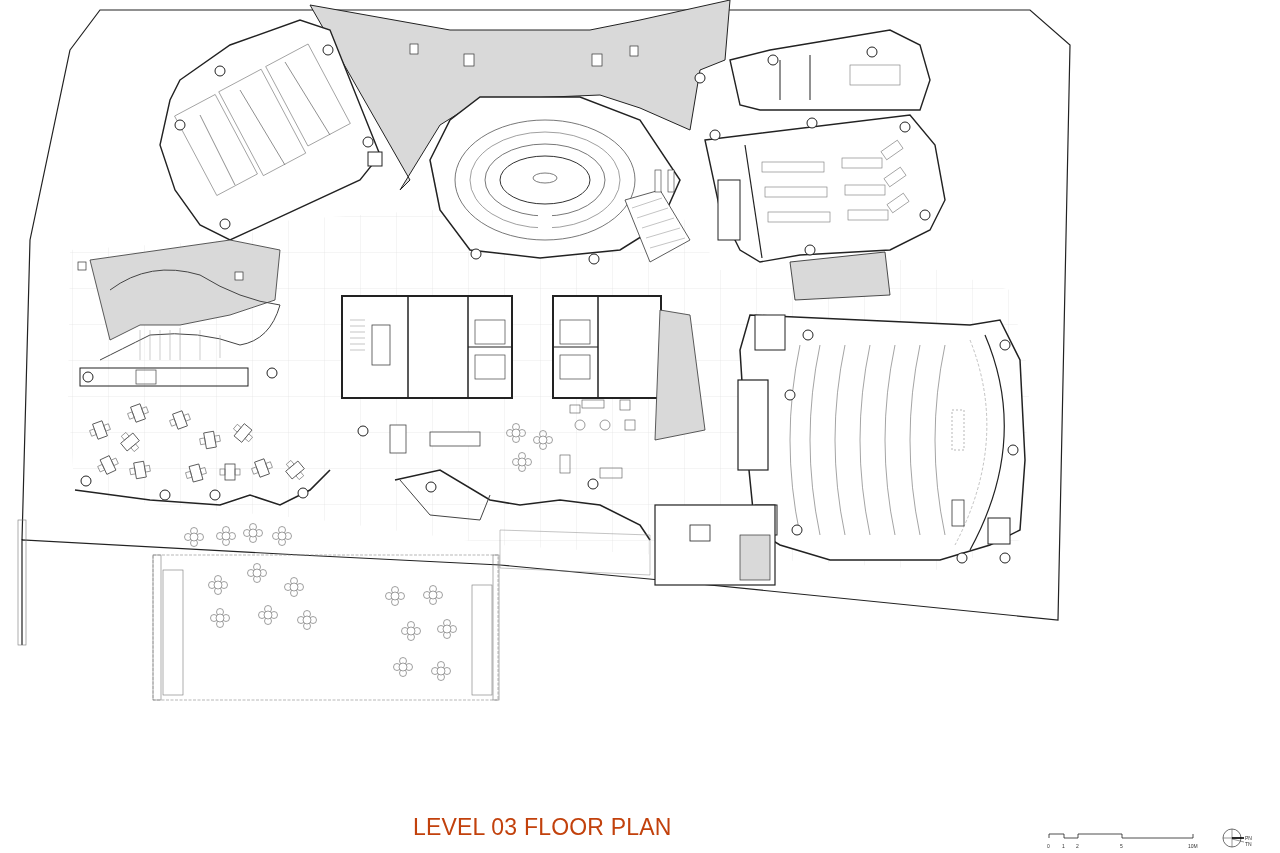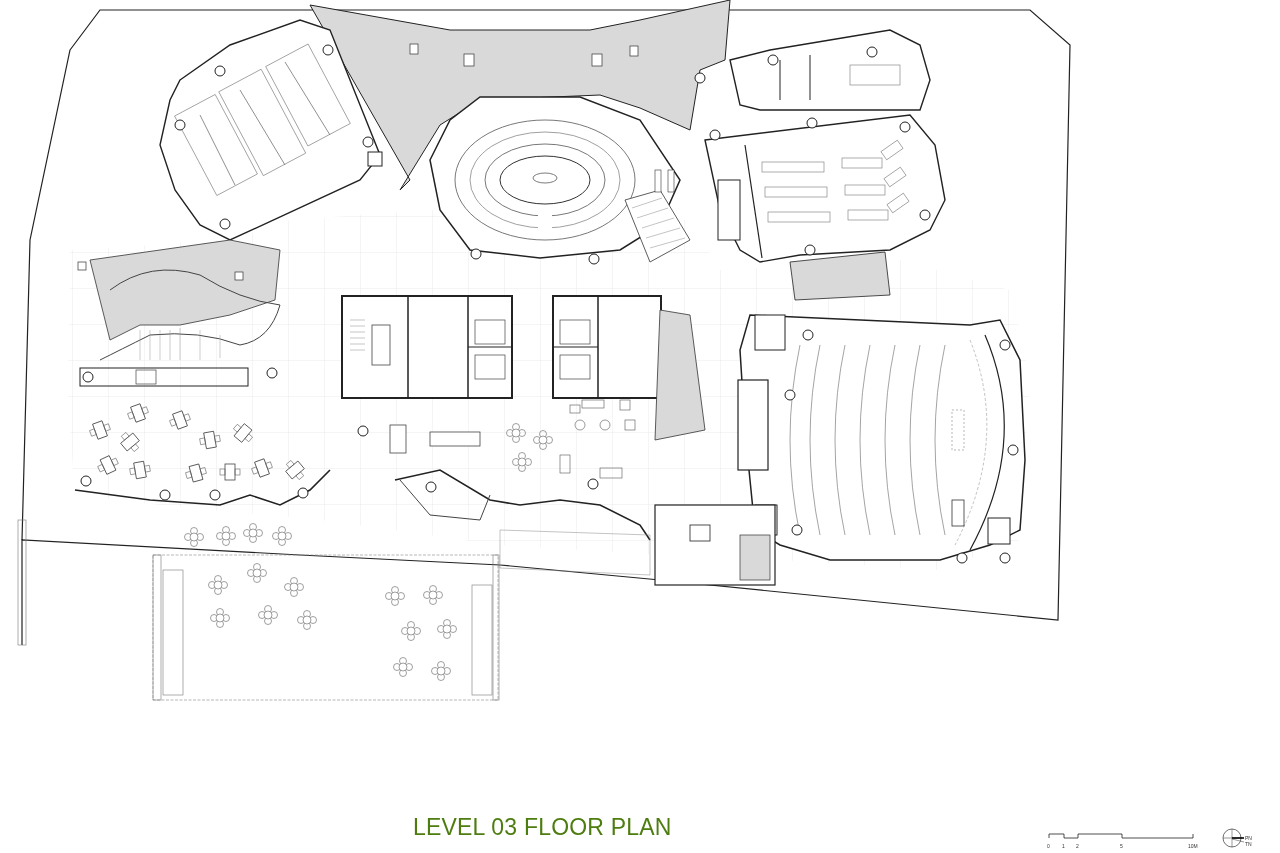--- a/index.html
+++ b/index.html
@@ -1,19 +1,19 @@
 <!DOCTYPE html>
 <html><head>
 <meta charset="utf-8">
 <style>
   html, body { margin: 0; padding: 0; background: #ffffff; }
   body { width: 1280px; height: 853px; position: relative; overflow: hidden;
          font-family: "Liberation Sans", sans-serif; }
   #plan { position: absolute; left: 0; top: 0; width: 1280px; height: 853px; }
-  .title { position: absolute; left: 413px; top: 814px; font-size: 23px; color: #4d7c0f;
+  .title { position: absolute; left: 413px; top: 814px; font-size: 23px; color: #c2410c;
            letter-spacing: 0.2px; white-space: nowrap; }
   .scale-lbl { position: absolute; top: 843px; font-size: 5px; color: #333; }
   .na-lbl { position: absolute; font-size: 5px; color: #333; }
 </style>
 </head>
 <body>
 
 <svg id="plan" viewBox="0 0 1280 853" xmlns="http://www.w3.org/2000/svg">
   <defs>
     <pattern id="grid" width="36" height="36" patternUnits="userSpaceOnUse">

